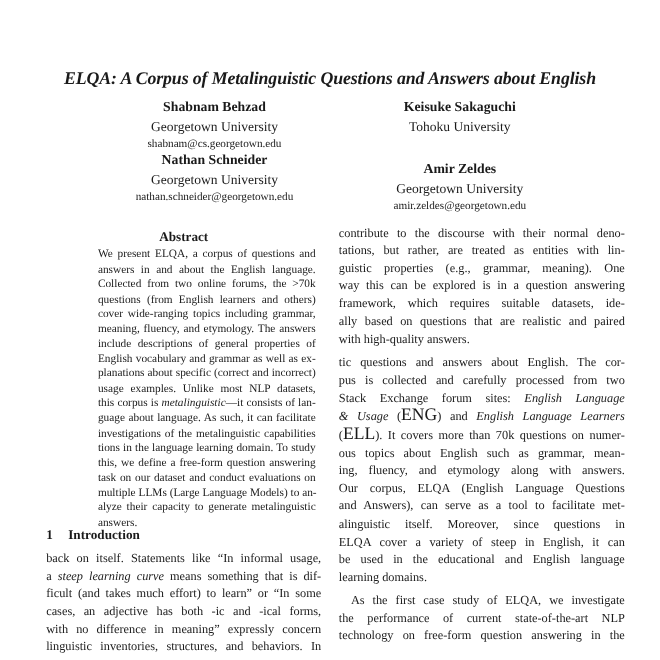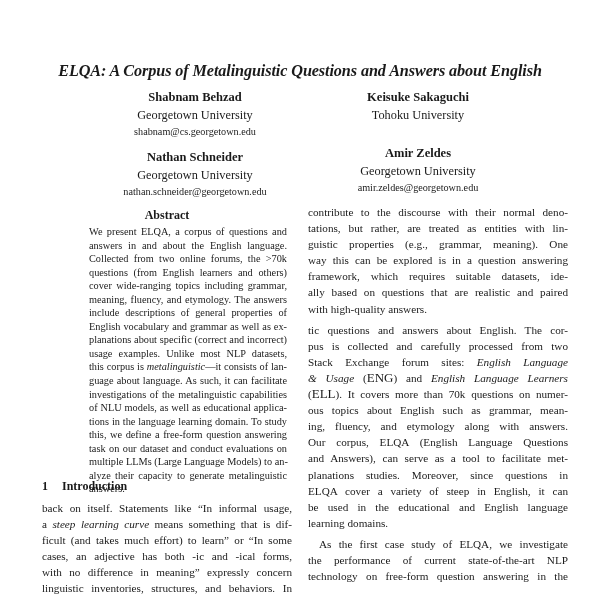--- a/index.html
+++ b/index.html
@@ -6,38 +6,38 @@
   body { width: 600px; height: 600px; overflow: hidden; position: relative;
          font-family: "Liberation Serif", "DejaVu Serif", serif; color: #1a1a1a; }
   .title { position: absolute; top: 62px; left: 0; width: 600px; text-align: center;
            font-weight: bold; font-size: 16.2px; letter-spacing: -0.1px; font-style: italic; }
   .author { position: absolute; width: 200px; text-align: center; }
   .author .name { font-weight: bold; font-size: 12.5px; line-height: 18px; }
   .author .affil { font-size: 12.3px; line-height: 18px; }
   .author .email { font-family: Liberation Serif, serif; font-size: 10.2px; line-height: 16px; white-space: nowrap; }
   .a1 { top: 88px; left: 95px; }
   .a2 { top: 88px; left: 318px; }
-  .a3 { top: 148px; left: 95px; }
+  .a3 { top: 136px; left: 95px; }
   .a4 { top: 144px; left: 318px; }
   .abstract-title { position: absolute; top: 208px; left: 42px; width: 250px; text-align: center;
                     font-weight: bold; font-size: 12px; }
   .abstract-body { position: absolute; top: 225px; left: 89px; width: 198px;
                    font-size: 10.3px; line-height: 13.55px; text-align: justify; }
   .line { display: block; white-space: nowrap; text-align-last: justify; }
   .line.last { text-align-last: left; }
   .section-head { position: absolute; top: 479px; left: 42px; font-weight: bold; font-size: 12px; }
   .section-head .num { display: inline-block; width: 20px; }
   .intro-left { position: absolute; top: 500px; left: 42px; width: 250px;
                 font-size: 11.2px; line-height: 16.1px; }
   .right-col { position: absolute; top: 204px; left: 308px; width: 260px;
                font-size: 11.2px; line-height: 16.1px; }
   .indent { padding-left: 11px; }
   .para-gap { height: 5px; }
   em, i { font-style: italic; }
-  .sc { font-variant: small-caps; font-size: 13px; }
+  .sc { font-variant: small-caps; font-size: 16px; }
 </style>
 </head>
 <body>
 
 <div>
 
   <div class="title">ELQA: A Corpus of Metalinguistic Questions and Answers about English</div>
 
   <div class="author a1">
     <div class="name">Shabnam Behzad</div>
@@ -68,21 +68,20 @@
     <span class="line">questions (from English learners and others)</span>
     <span class="line">cover wide-ranging topics including grammar,</span>
     <span class="line">meaning, fluency, and etymology. The answers</span>
     <span class="line">include descriptions of general properties of</span>
     <span class="line">English vocabulary and grammar as well as ex-</span>
     <span class="line">planations about specific (correct and incorrect)</span>
     <span class="line">usage examples.  Unlike most NLP datasets,</span>
     <span class="line"><span>this corpus is </span><em>metalinguistic</em><span>—it consists of lan-</span></span>
     <span class="line">guage about language. As such, it can facilitate</span>
     <span class="line">investigations of the metalinguistic capabilities</span>
-    <span class="line">of NLU models, as well as educational applica-</span>
     <span class="line">tions in the language learning domain. To study</span>
     <span class="line">this, we define a free-form question answering</span>
     <span class="line">task on our dataset and conduct evaluations on</span>
     <span class="line">multiple LLMs (Large Language Models) to an-</span>
     <span class="line">alyze their capacity to generate metalinguistic</span>
     <span class="line last">answers.</span>
   </div>
 
   <div class="section-head">
     <span class="num">1</span><span>Introduction</span>
@@ -110,21 +109,21 @@
 
     <span class="line">tic questions and answers about English. The cor-</span>
     <span class="line">pus is collected and carefully processed from two</span>
     <span class="line"><span>Stack Exchange forum sites: </span><em>English Language</em></span>
     <span class="line"><em>&amp; Usage</em><span> (</span><span class="sc">ENG</span><span>) and </span><em>English Language Learners</em></span>
     <span class="line"><span>(</span><span class="sc">ELL</span><span>). It covers more than 70k questions on numer-</span></span>
     <span class="line">ous topics about English such as grammar, mean-</span>
     <span class="line">ing, fluency, and etymology along with answers.</span>
     <span class="line">Our corpus, ELQA (English Language Questions</span>
     <span class="line">and Answers), can serve as a tool to facilitate met-</span>
-    <span class="line">planations studies.  Moreover, since questions in</span>
+    <span class="line">alinguistic itself.  Moreover, since questions in</span>
     <span class="line">ELQA cover a variety of steep in English, it can</span>
     <span class="line">be used in the educational and English language</span>
     <span class="line last">learning domains.</span>
     <div class="para-gap"></div>
 
     <span class="line indent">As the first case study of ELQA, we investigate</span>
     <span class="line">the performance of current state-of-the-art NLP</span>
     <span class="line">technology on free-form question answering in the</span>
 
   </div>

